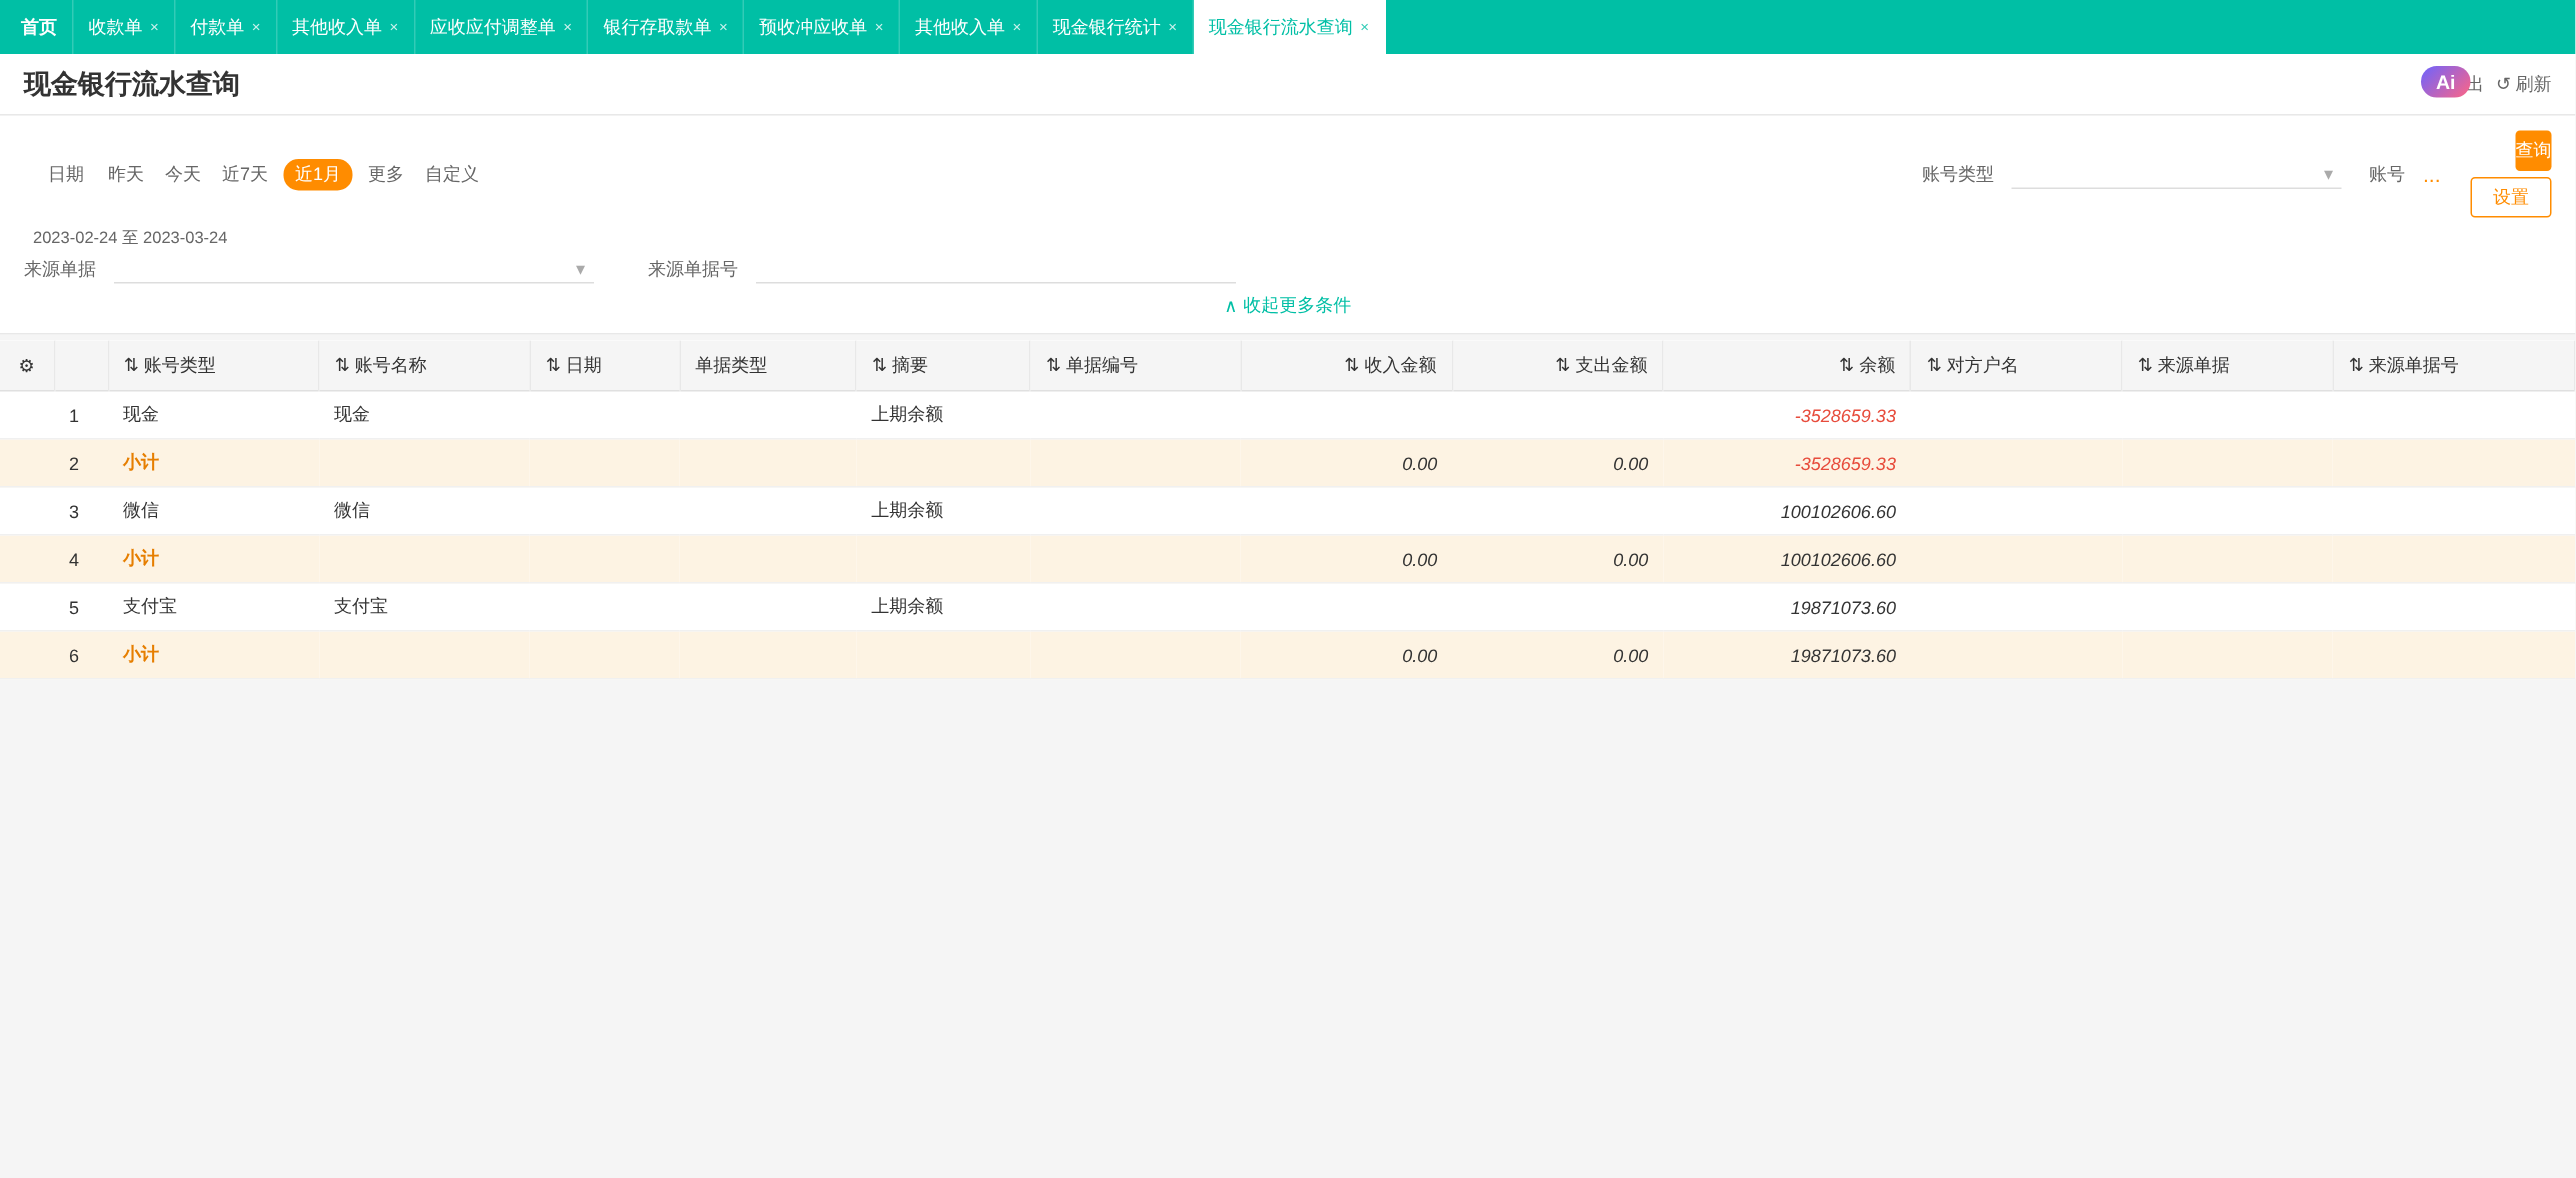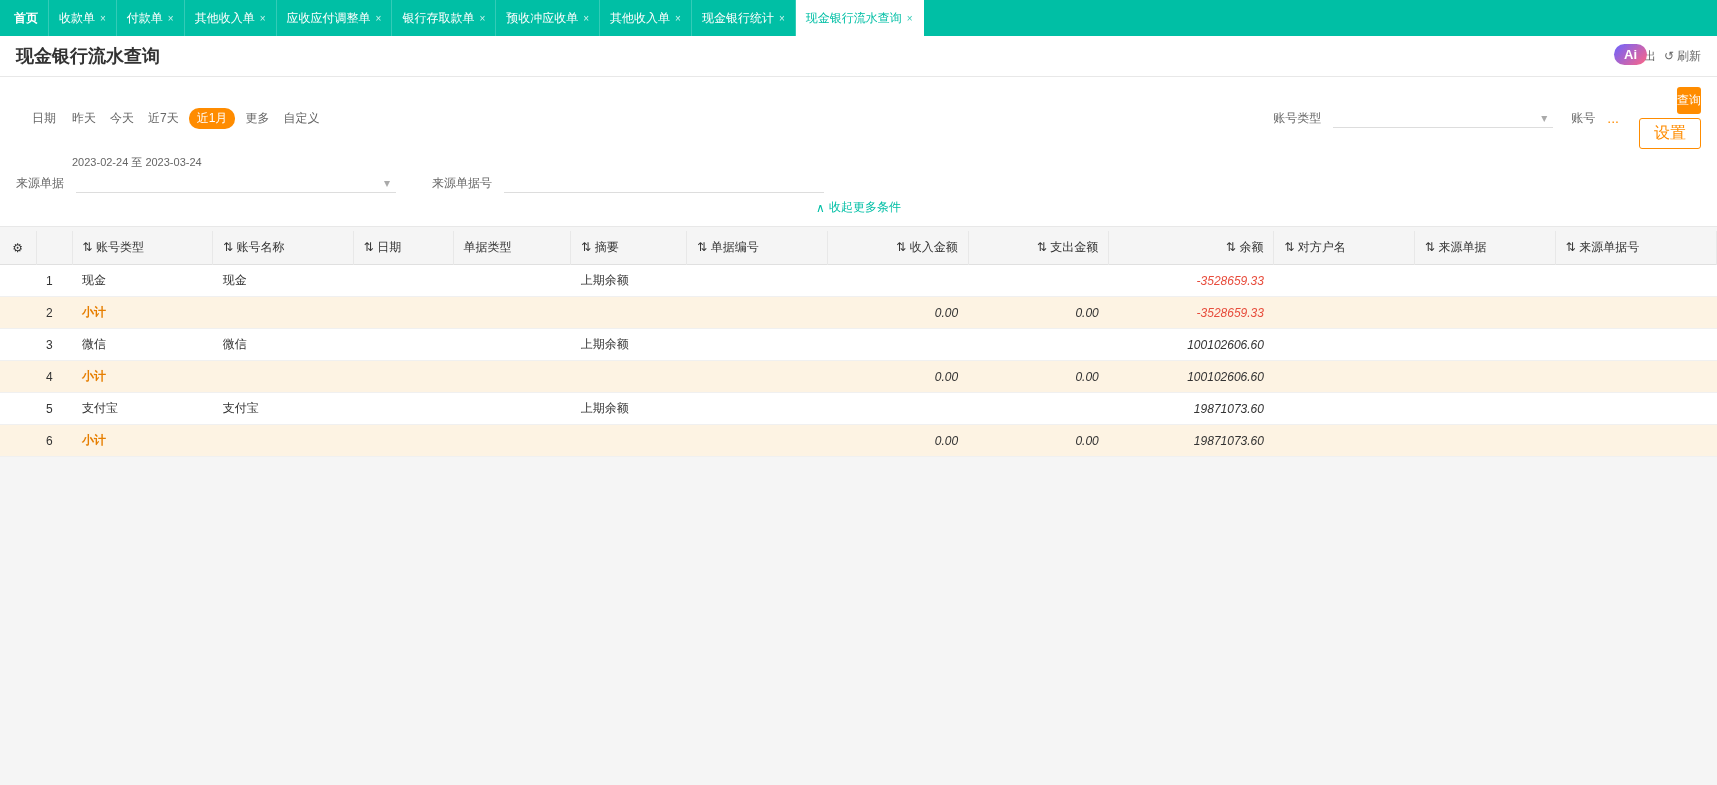--- a/index.html
+++ b/index.html
@@ -159,21 +159,21 @@
       padding: 5px 0;
       font-size: 12px;
       cursor: pointer;
     }
     .btn-settings {
       background: #fff;
       color: #ff8c00;
       border: 1px solid #ff8c00;
       border-radius: 3px;
       padding: 4px 14px;
-      font-size: 16px;
+      font-size: 12px;
       cursor: pointer;
     }
     .more-dots {
       color: #ff8c00;
       font-size: 14px;
       cursor: pointer;
       margin-right: 8px;
     }
 
     
@@ -328,21 +328,21 @@
 
     <span class="filter-label" style="min-width:30px; ">账号</span>
     <span class="more-dots">...</span>
 
     <div class="filter-right-actions">
       <button class="btn-query">查询</button>
       <button class="btn-settings">设置</button>
     </div>
   </div>
 
-  <div class="filter-row" style="margin-left:50px; margin-bottom:4px;">
+  <div class="filter-row" style="margin-bottom:4px;">
     <span class="date-range">2023-02-24 至 2023-03-24</span>
   </div>
 
   <div class="filter-row">
     <span class="filter-label">来源单据</span>
     <div class="filter-select" style="min-width:320px;">
       <span class="filter-select-text"></span>
       <span style="color:#aaa;">▾</span>
     </div>
     <span style="margin-left:24px;" class="filter-label">来源单据号</span>

